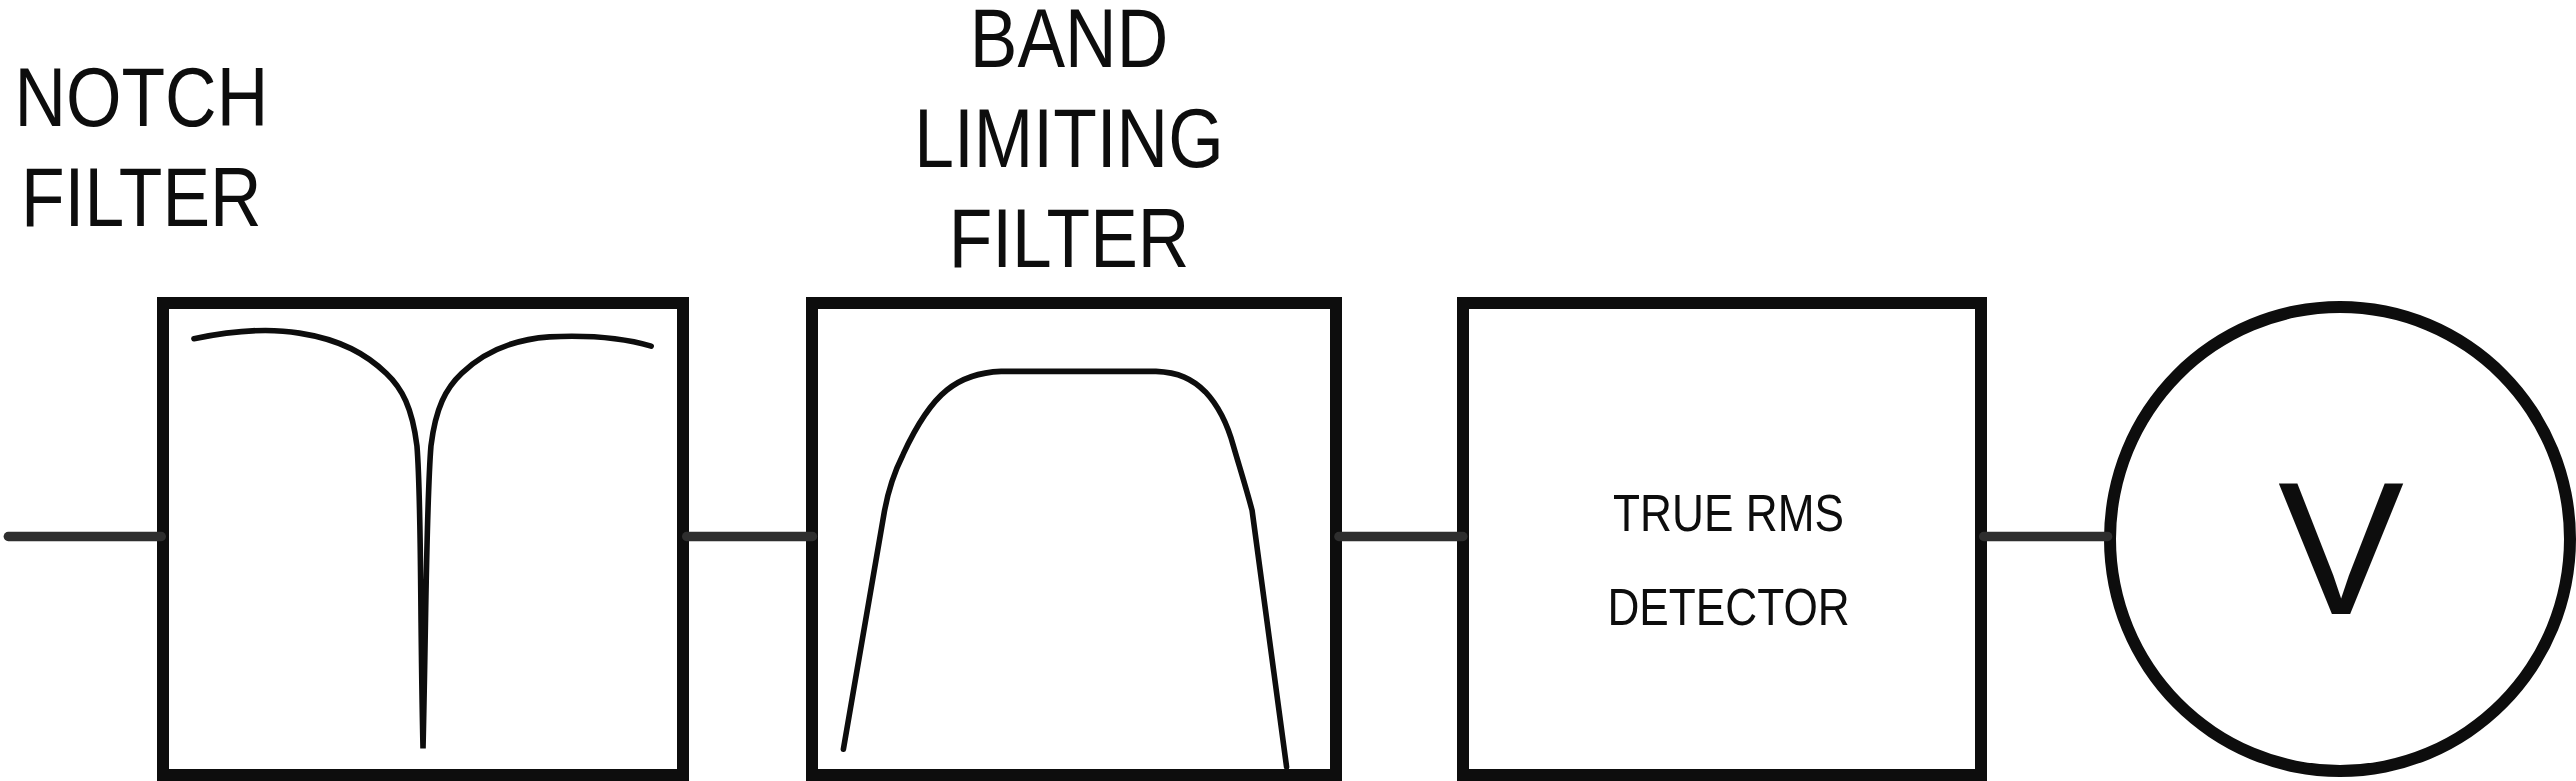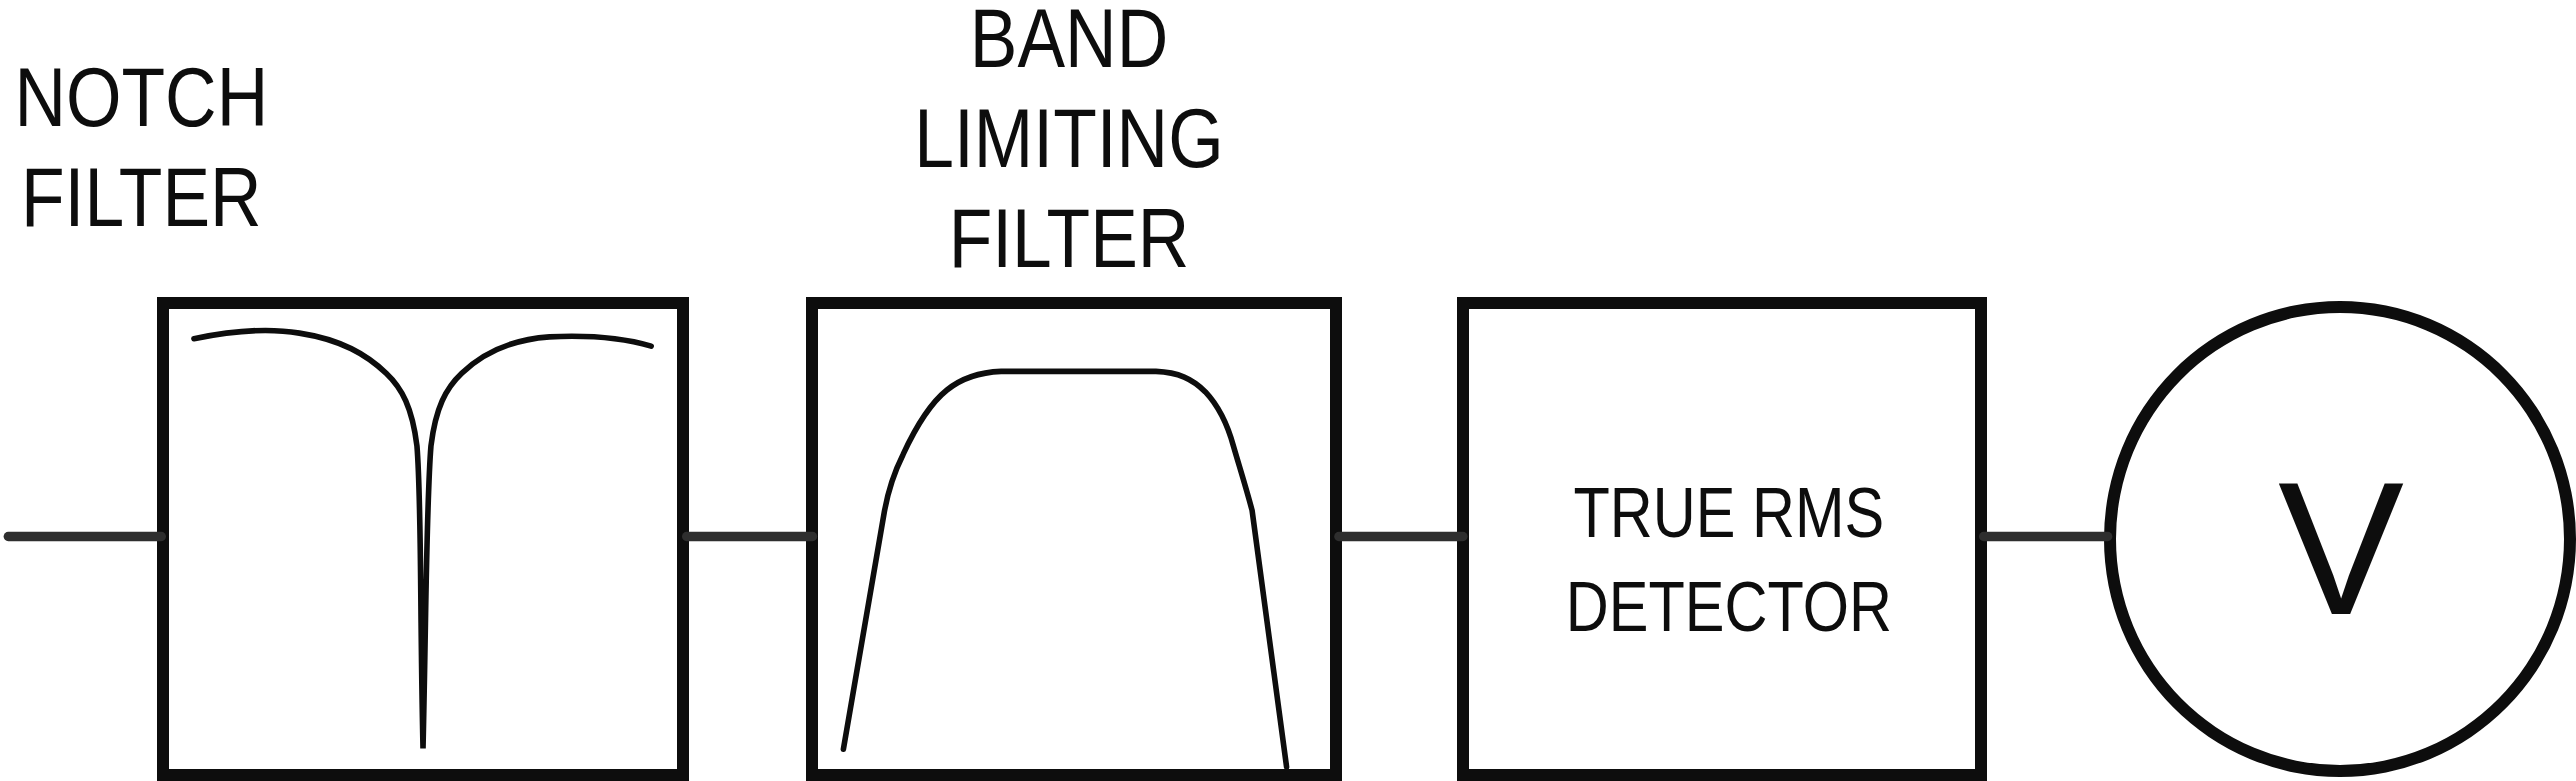--- a/index.html
+++ b/index.html
@@ -42,21 +42,21 @@
     width:560px;
     text-align:center;
     font-size:84px;
     line-height:100px;
     letter-spacing:0px;
     white-space:nowrap;
   }
   .lbl .sx{display:inline-block;transform:scaleX(0.85);transform-origin:50% 0%;}
   .lbl.notch{left:-139px;top:47px;}   
   .lbl.band{left:789px;top:-12px;}    
-  .lbl.trms{left:1449px;top:466px;font-size:70px;line-height:94px;} 
+  .lbl.trms{left:1449px;top:466px;font-size:52px;line-height:94px;} 
   .vlbl{
     position:absolute;
     left:2061px;top:454px;width:560px; 
     text-align:center;
     font-size:189px;line-height:189px;
     white-space:nowrap;
   }
 </style>
 </head>
 <body>

